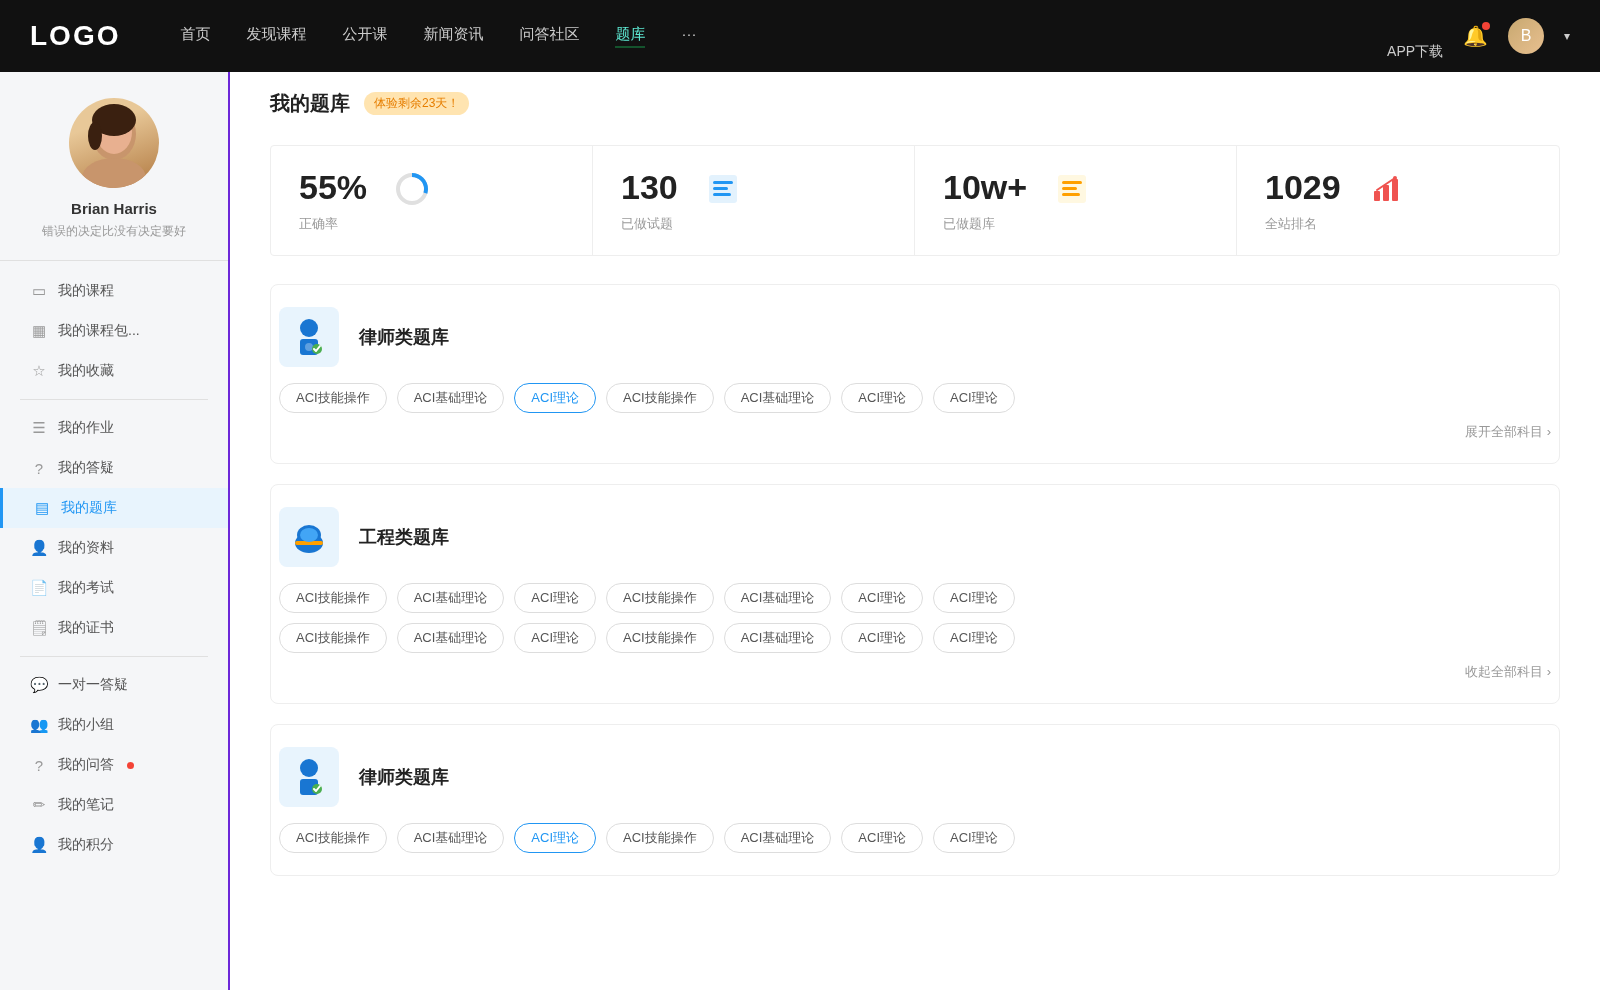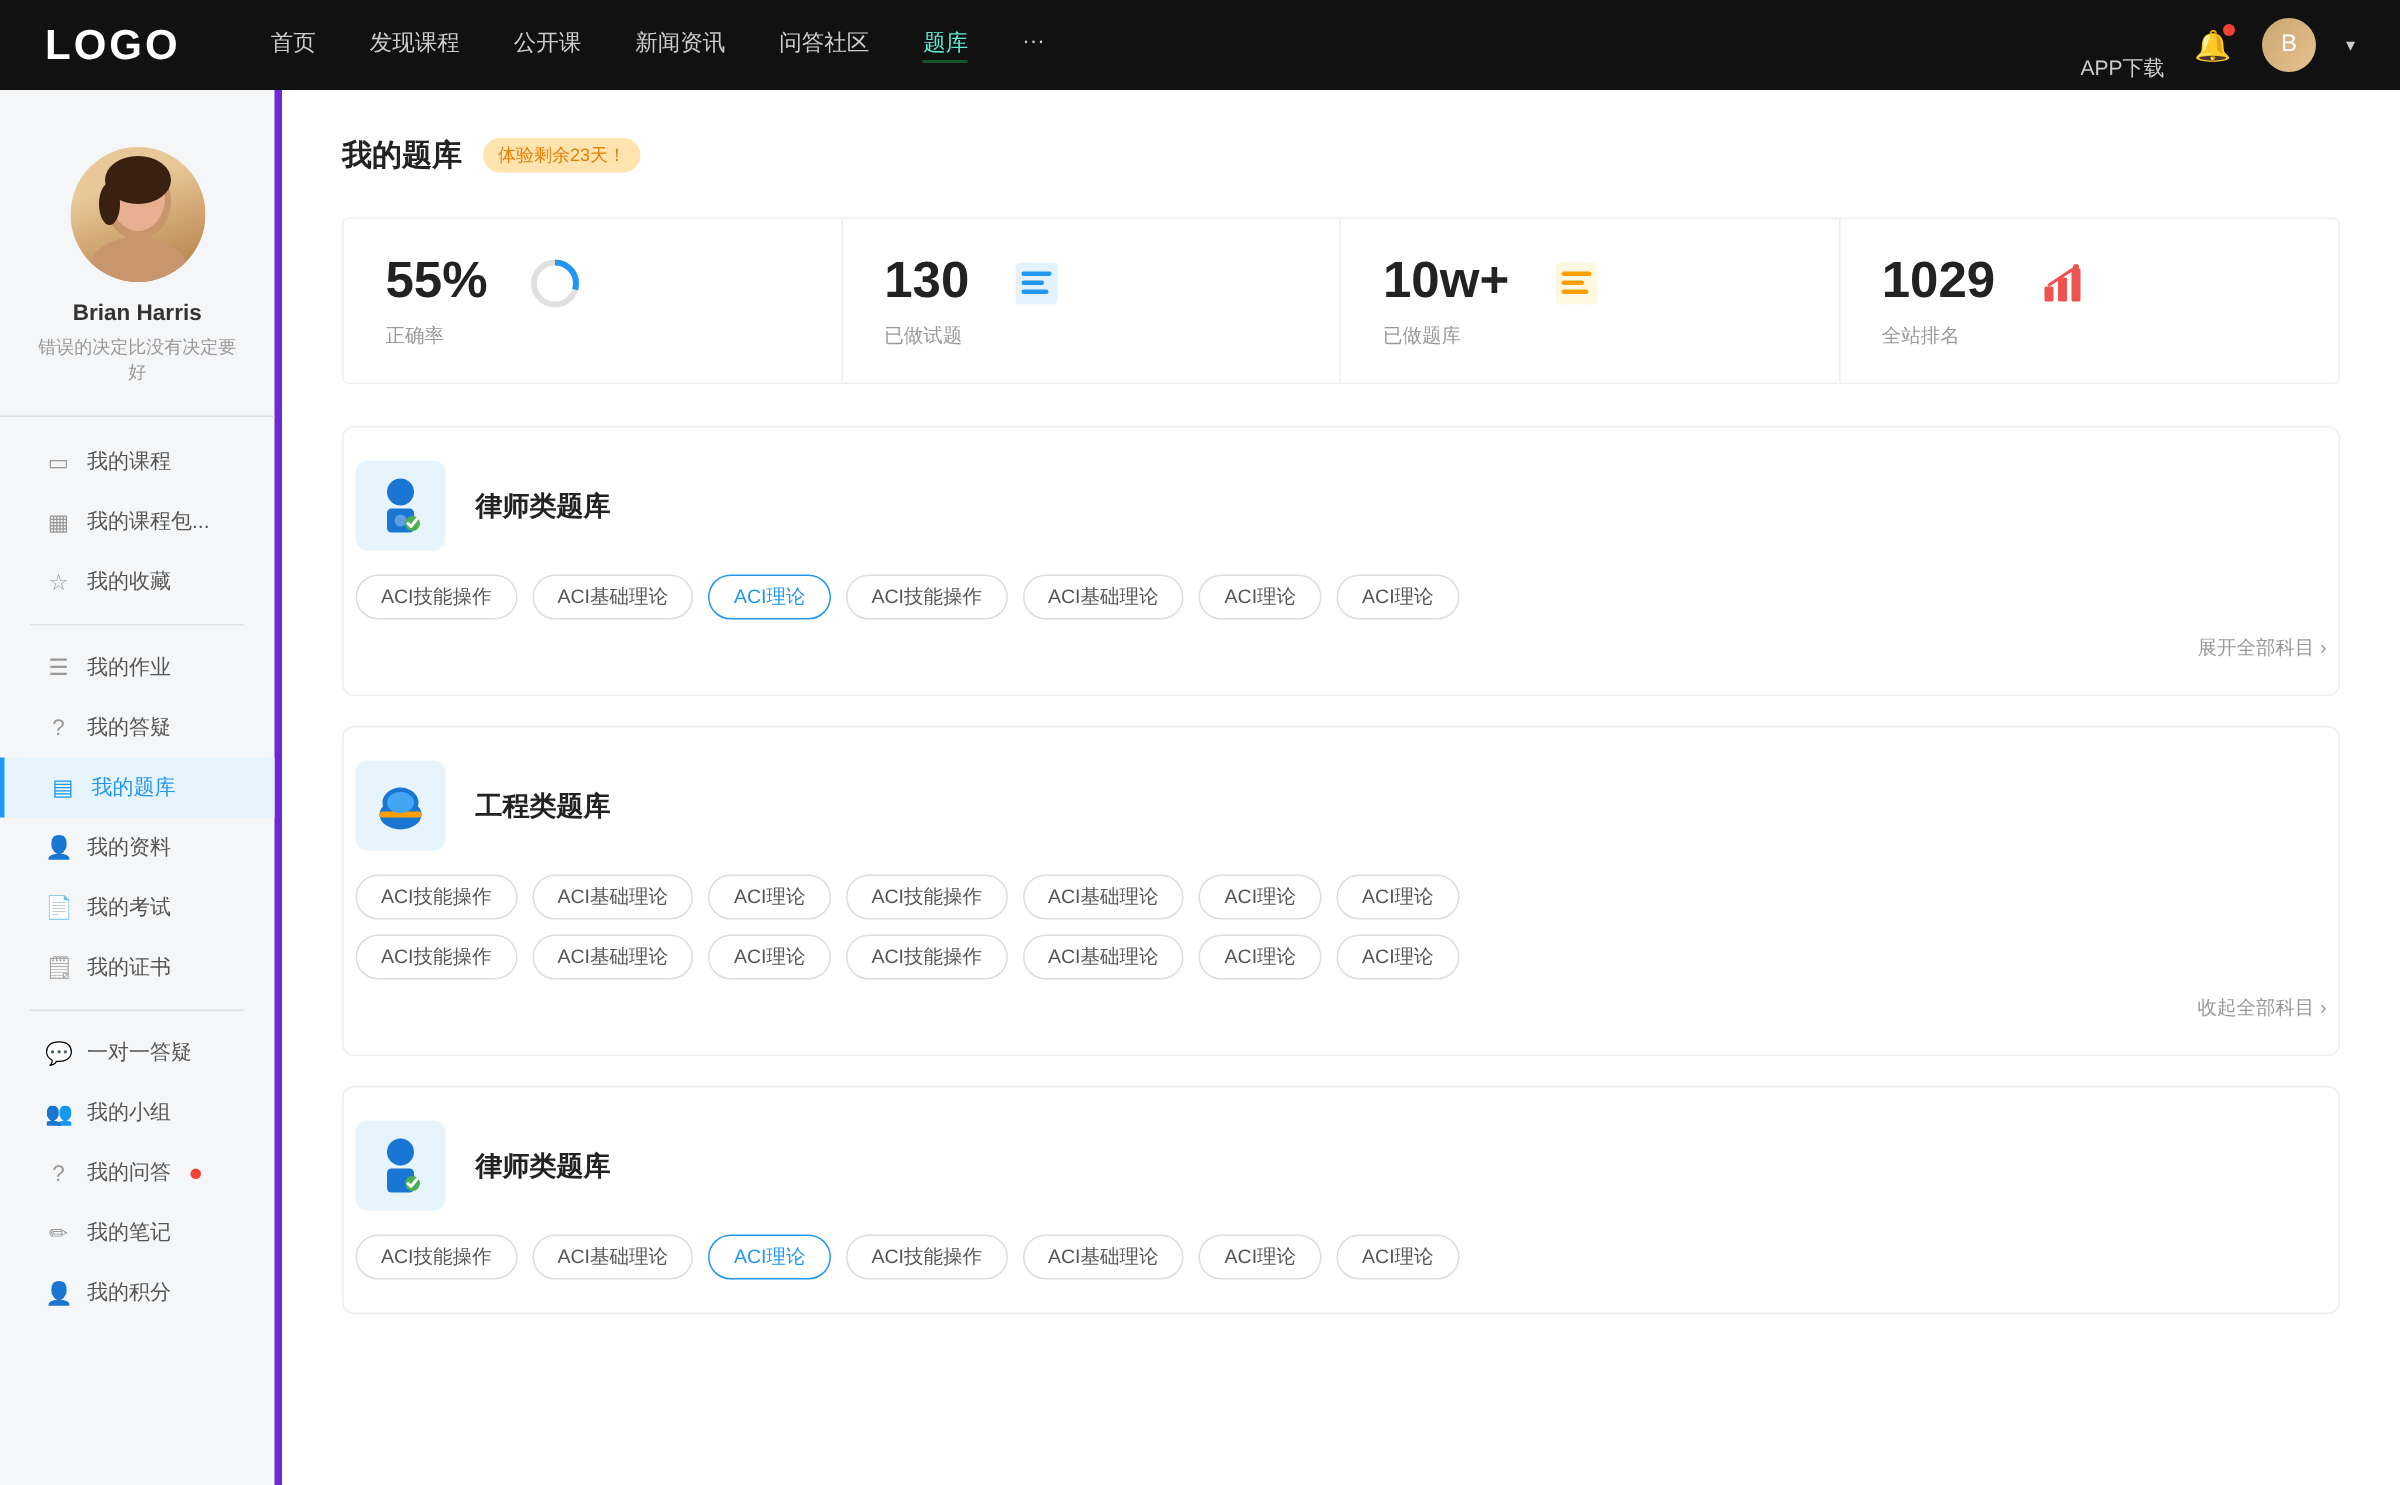--- a/index.html
+++ b/index.html
@@ -1,36 +1,36 @@
 <!DOCTYPE html>
 <html><head>
   <meta charset="utf-8">
   <style>
     * { box-sizing: border-box; margin: 0; padding: 0; }
     body { font-family: -apple-system, BlinkMacSystemFont, 'PingFang SC', 'Microsoft YaHei', sans-serif; background: #f0f2f5; min-height: 990px; }
 
     
-    .nav { background: #111; height: 60px; display: flex; align-items: center; padding: 0 30px; position: fixed; top: 0; left: 0; right: 0; z-index: 100; }
+    .nav { background: #111; height: 72px; display: flex; align-items: center; padding: 0 30px; position: fixed; top: 0; left: 0; right: 0; z-index: 100; }
     .nav-logo { color: #fff; font-size: 28px; font-weight: 900; letter-spacing: 2px; margin-right: 60px; }
     .nav-links { display: flex; gap: 36px; flex: 1; }
     .nav-link { color: #ccc; font-size: 15px; cursor: pointer; text-decoration: none; }
     .nav-link.active { color: #5eead4; border-bottom: 2px solid #14532d; padding-bottom: 2px; }
     .nav-right { display: flex; align-items: center; gap: 20px; margin-left: auto; }
     .nav-app-btn { color: #ccc; font-size: 14px; cursor: pointer; margin-top: 31px; }
     .nav-bell { position: relative; cursor: pointer; }
     .nav-bell-icon { color: #ccc; font-size: 20px; }
     .nav-bell-dot { position: absolute; top: -2px; right: -2px; width: 8px; height: 8px; background: #f44336; border-radius: 50%; }
     .nav-avatar { width: 36px; height: 36px; border-radius: 50%; background: #888; overflow: hidden; cursor: pointer; }
     .nav-chevron { color: #ccc; font-size: 12px; cursor: pointer; }
 
     
     .page { display: flex; margin-top: 60px; min-height: 930px; }
 
     
-    .sidebar { width: 188px; background: #f5f6f8; min-height: 930px; padding: 38px 0; flex-shrink: 0; border-right: 5px solid #6d28d9; }
+    .sidebar { width: 230px; background: #f5f6f8; min-height: 930px; padding: 38px 0; flex-shrink: 0; border-right: 2px solid #6d28d9; }
     .sidebar-profile { text-align: center; padding: 0 20px 20px; border-bottom: 1px solid #e0e0e0; }
     .sidebar-avatar { width: 90px; height: 90px; border-radius: 50%; background: #ddd; overflow: hidden; margin: 0 auto 12px; }
     .sidebar-name { font-size: 15px; color: #333; font-weight: 600; margin-bottom: 6px; }
     .sidebar-motto { font-size: 12px; color: #999; }
     .sidebar-menu { padding: 10px 0; }
     .sidebar-item { display: flex; align-items: center; gap: 10px; padding: 11px 30px; cursor: pointer; font-size: 14px; color: #555; transition: background 0.2s; }
     .sidebar-item.active { color: #2196f3; background: #e8f4fd; border-left: 3px solid #2196f3; }
     .sidebar-item-icon { width: 18px; text-align: center; font-size: 15px; color: #999; }
     .sidebar-item.active .sidebar-item-icon { color: #2196f3; }
     .sidebar-divider { border: none; border-top: 1px solid #e0e0e0; margin: 8px 20px; }

